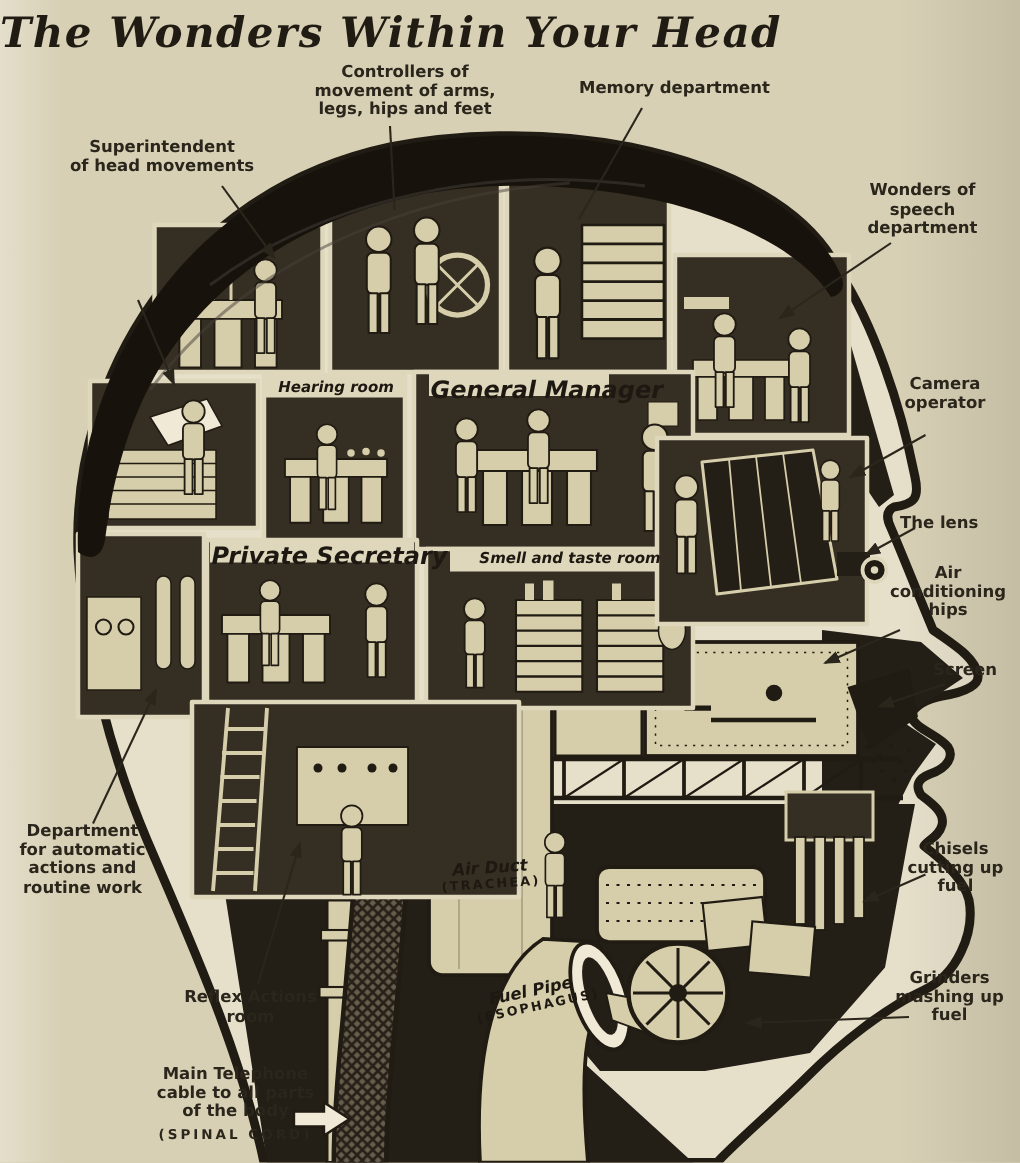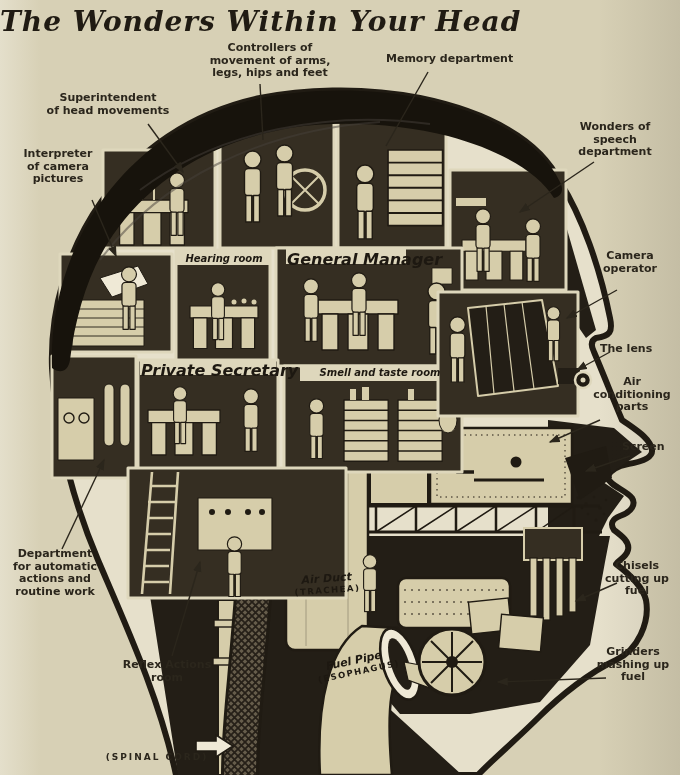--- a/index.html
+++ b/index.html
@@ -303,42 +303,42 @@
 
 <div class="callout c-center" style="left:38px;top:92px;width:140px;">Superintendent
 of head movements</div>
 <div class="callout c-center" style="left:196px;top:42px;width:148px;">Controllers of
 movement of arms,
 legs, hips and feet</div>
 <div class="callout c-left" style="left:386px;top:53px;width:140px;">Memory department</div>
 <div class="callout c-center" style="left:562px;top:121px;width:106px;">Wonders of
 speech
 department</div>
-<div class="callout c-center" style="left:8px;top:148px;width:100px;">Interpreter
-of camera
-pictures</div>
 <div class="callout c-center" style="left:585px;top:250px;width:90px;">Camera
 operator</div>
 <div class="callout c-left" style="left:600px;top:343px;width:70px;">The lens</div>
 <div class="callout c-center" style="left:588px;top:376px;width:88px;">Air
 conditioning
-parts</div>
+hips</div>
 <div class="callout c-left" style="left:622px;top:441px;width:56px;">Screen</div>
 <div class="callout c-center" style="left:596px;top:536px;width:82px;margin-top:24px;">Chisels
 cutting up
 fuel</div>
 <div class="callout c-center" style="left:586px;top:646px;width:94px;">Grinders
 mashing up
 fuel</div>
 <div class="callout c-center" style="left:6px;top:548px;width:98px;">Department
 for automatic
 actions and
 routine work</div>
 <div class="callout c-center" style="left:112px;top:659px;width:110px;">Reflex Actions
 room</div>
+<div class="callout c-center" style="left:100px;top:710px;width:114px;">Main Telephone
+cable to all parts
+of the body</div>
 <div class="callout c-center smallcap" style="left:100px;top:752px;width:114px;">(SPINAL CORD)</div>
 
 <div class="roomlabel" style="left:178px;top:253px;width:92px;font-size:10px;">Hearing room</div>
 <div class="roomlabel" style="left:287px;top:250px;width:120px;">General Manager</div>
 <div class="roomlabel" style="left:141px;top:361px;width:134px;">Private Secretary</div>
 <div class="roomlabel" style="left:301px;top:367px;width:158px;font-size:10px;">Smell and taste room</div>
 
 <div class="roomlabel rot4" style="left:292px;top:572px;width:70px;font-size:11px;">
   <span>Air Duct</span>
   <span class="sublabel">(TRACHEA)</span>

